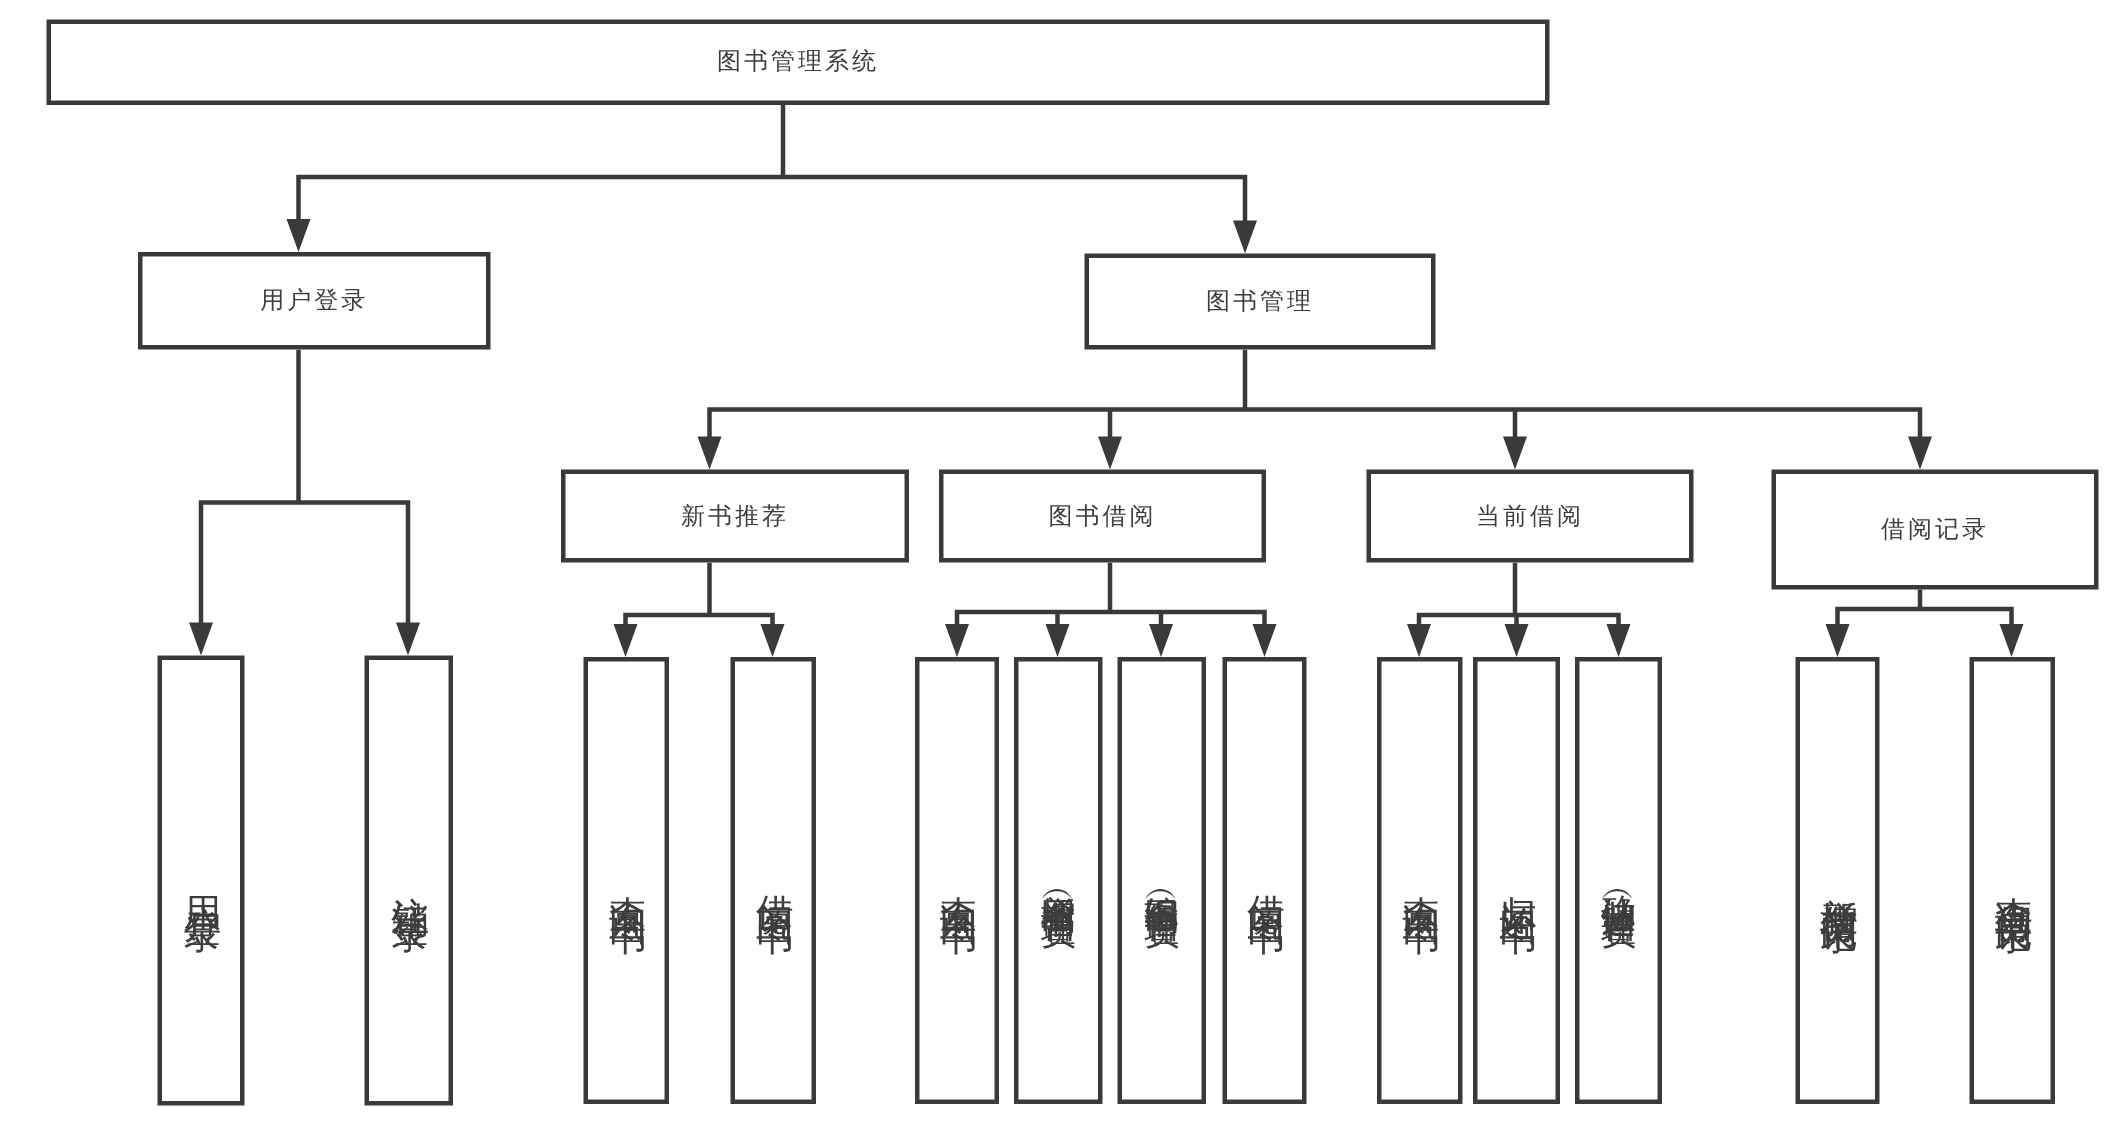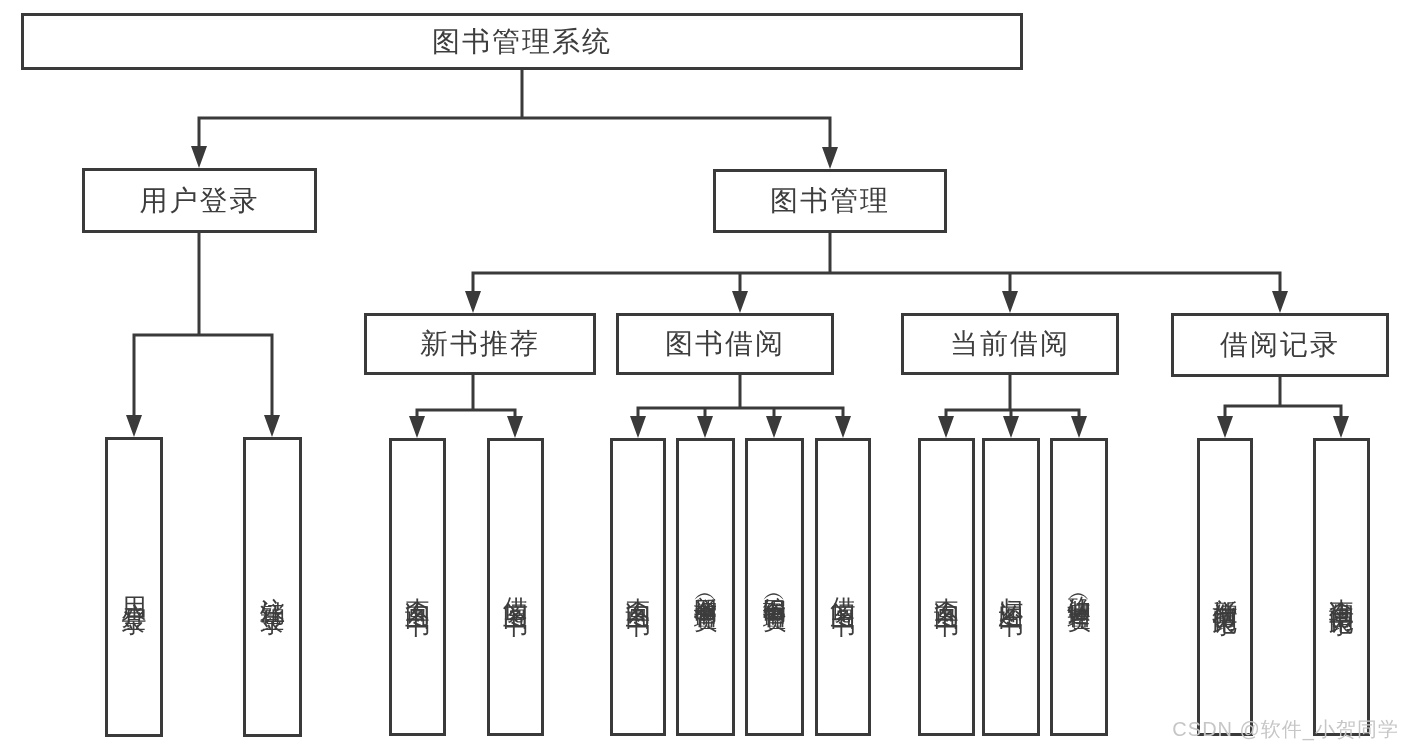--- a/index.html
+++ b/index.html
@@ -27,23 +27,24 @@
     box-sizing: border-box;
     border: 3px solid #3a3a3a;
     background: #ffffff;
     color: #3d3d3d;
     display: flex;
     align-items: center;
     justify-content: center;
     z-index: 2;
   }
   .hbox {
-    font-size: 28px;
+    font-size: 16px;
     letter-spacing: 2px;
     white-space: nowrap;
+    margin-left: 10px;
   }
   .vbox .vtext {
     writing-mode: vertical-rl;
     line-height: 1;
     font-size: 25px;
     letter-spacing: 5px;
     white-space: nowrap;
   }
   .watermark {
     position: absolute;
@@ -131,21 +132,21 @@
 
   <div class="node hbox" style="left:364px; top:313px; width:232px; height:62px;">
     <span>新书推荐</span>
   </div>
   <div class="node hbox" style="left:616px; top:313px; width:218px; height:62px;">
     <span>图书借阅</span>
   </div>
   <div class="node hbox" style="left:901px; top:313px; width:218px; height:62px;">
     <span>当前借阅</span>
   </div>
-  <div class="node hbox" style="left:1171px; top:313px; width:218px; height:64px;text-align:center;">
+  <div class="node hbox" style="left:1171px; top:313px; width:218px; height:80px;text-align:center;">
     <span>借阅记录</span>
   </div>
 
   <div class="node vbox" style="left:105px; top:437px; width:58px; height:300px;">
     <span class="vtext">用户登录</span>
   </div>
   <div class="node vbox" style="left:243px; top:437px; width:59px; height:300px;">
     <span class="vtext">注销登录</span>
   </div>
 
@@ -179,15 +180,14 @@
     <span class="vtext" style="font-size:23px; letter-spacing:2px;">确认归还（管理员）</span>
   </div>
 
   <div class="node vbox" style="left:1197px; top:438px; width:56px; height:298px;">
     <span class="vtext" style="letter-spacing:3px;">新增借阅记录</span>
   </div>
   <div class="node vbox" style="left:1313px; top:438px; width:57px; height:298px;">
     <span class="vtext" style="letter-spacing:3px;">查询借阅记录</span>
   </div>
 
-  <div class="watermark">CSDN @软件_小贺同学</div>
 
 </div>
 
 </body></html>

